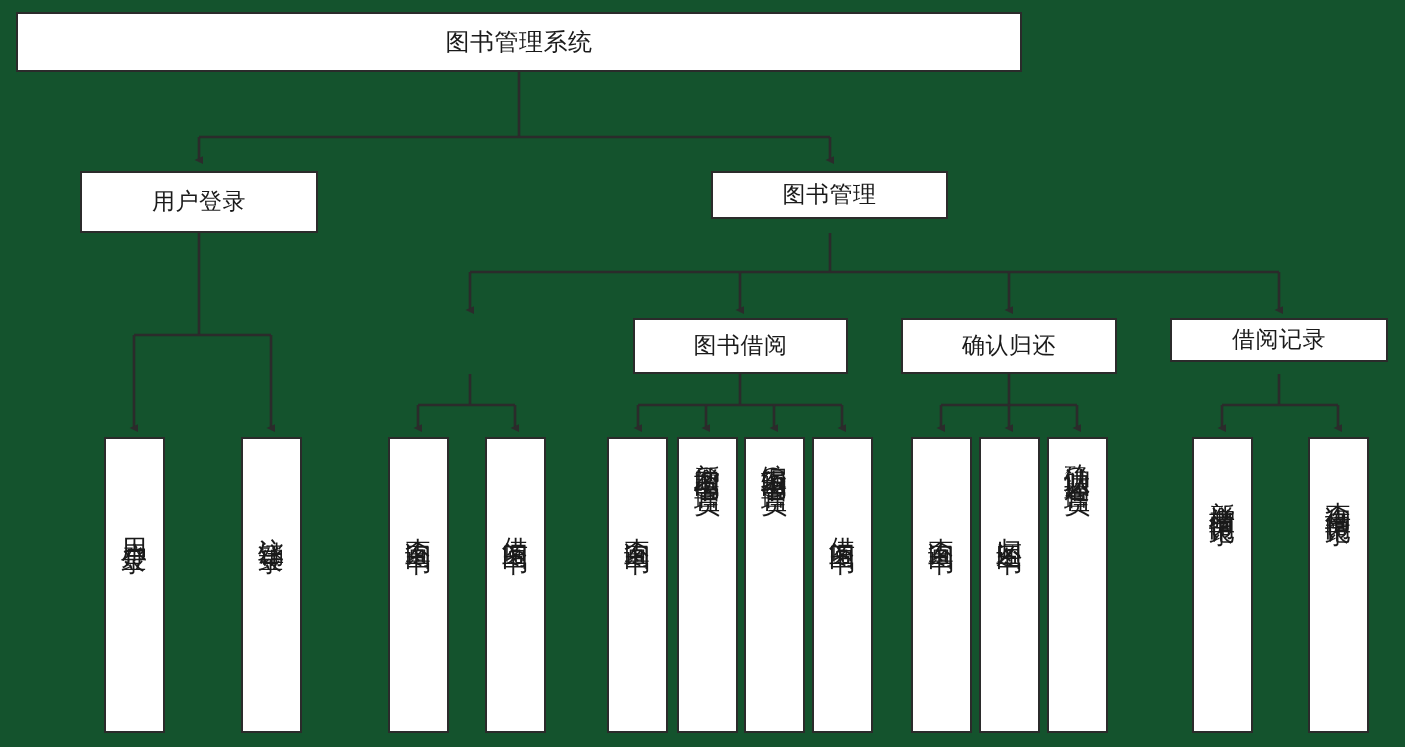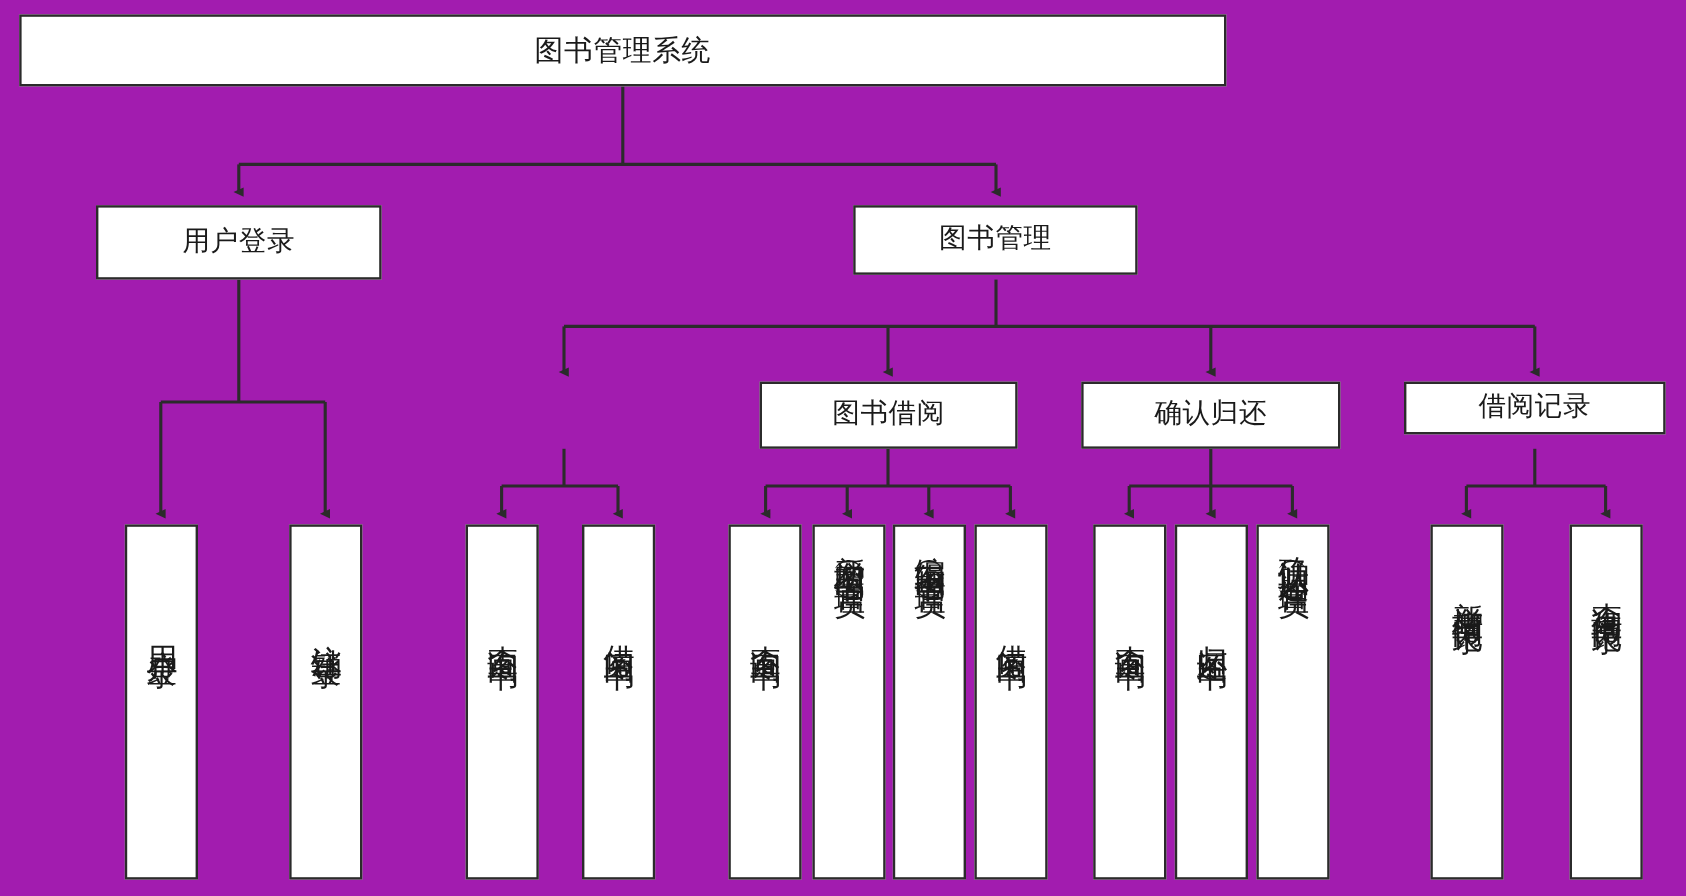--- a/index.html
+++ b/index.html
@@ -8,21 +8,21 @@
     padding: 0;
     background: #ffffff;
   }
   body {
     font-family: "DejaVu Sans", "Liberation Sans", sans-serif;
   }
   #diagram {
     position: relative;
     width: 1405px;
     height: 747px;
-    background: #a21caf;
+    background: #14532d;
     overflow: hidden;
   }
   #edge-layer {
     position: absolute;
     left: 0;
     top: 0;
     width: 1405px;
     height: 747px;
     pointer-events: none;
   }
@@ -128,21 +128,21 @@
     </g>
   </svg>
 
   <div class="node horizontal root" style="left:16px; top:12px; width:1006px; height:60px;">
     <span class="label">图书管理系统</span>
   </div>
 
   <div class="node horizontal" style="left:80px; top:171px; width:238px; height:62px;">
     <span class="label">用户登录</span>
   </div>
-  <div class="node horizontal" style="left:711px; top:171px; width:237px; height:58px;">
+  <div class="node horizontal" style="left:711px; top:171px; width:237px; height:48px;">
     <span class="label">图书管理</span>
   </div>
 
   <div class="node horizontal" style="left:633px; top:318px; width:215px; height:56px;">
     <span class="label">图书借阅</span>
   </div>
   <div class="node horizontal" style="left:901px; top:318px; width:216px; height:56px;">
     <span class="label">确认归还</span>
   </div>
   <div class="node horizontal" style="left:1170px; top:318px; width:218px; height:44px;">

